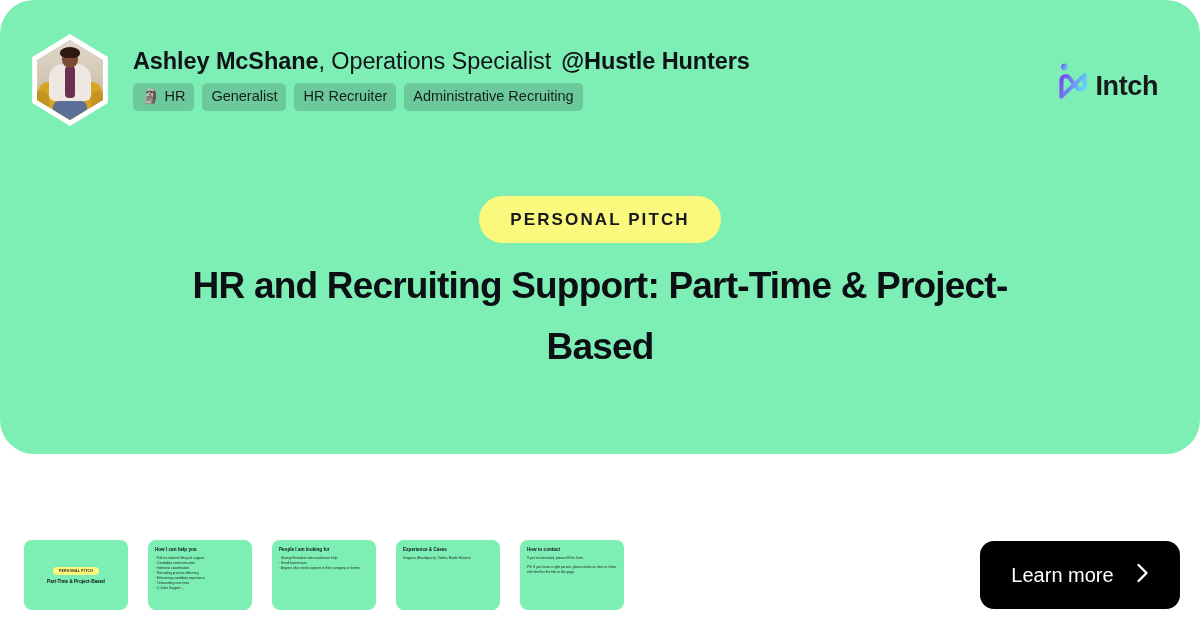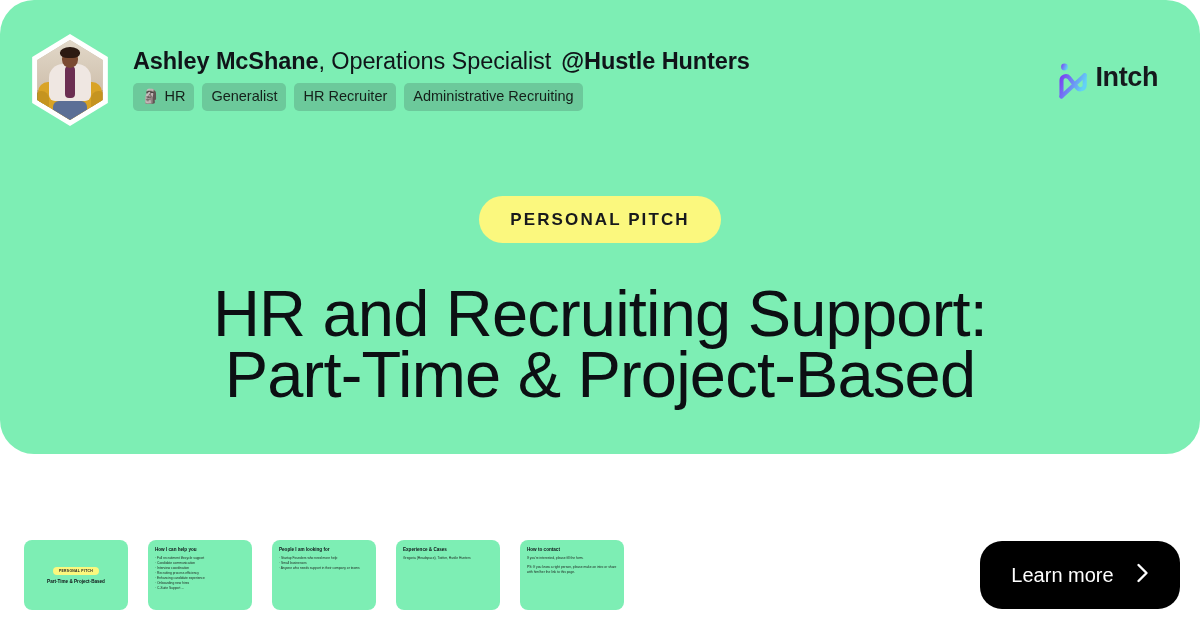--- a/index.html
+++ b/index.html
@@ -109,21 +109,21 @@
     gap: 5px;
   }
   .tag .emoji { font-size: 14px; }
 
   
   .brand {
     position: absolute;
     right: 42px;
     top: 62px;
     display: flex;
-    align-items: flex-start;
+    align-items: flex-end;
     gap: 9px;
   }
   .brand-mark { width: 30px; height: 40px; display: block; }
   .brand-name {
     font-size: 27px;
     font-weight: 700;
     color: #16191d;
     letter-spacing: -0.4px;
   }
 
@@ -139,24 +139,24 @@
     display: inline-block;
     background: #fbf87e;
     color: #17191c;
     font-size: 17px;
     font-weight: 700;
     letter-spacing: 2.1px;
     padding: 14px 31px 13px 31px;
     border-radius: 999px;
   }
   .headline {
-    margin-top: 40px;
-    font-size: 65px;
+    margin-top: 12px;
+    font-size: 37px;
     line-height: 61px;
-    font-weight: 400;
+    font-weight: 700;
     color: #0c0f13;
     letter-spacing: -0.8px;
     padding: 0 170px;
   }
 
   
   .thumbs {
     position: absolute;
     left: 24px;
     top: 540px;
@@ -222,21 +222,21 @@
 
   
   .learn-more {
     position: absolute;
     right: 20px;
     top: 541px;
     width: 200px;
     height: 68px;
     background: #000000;
     border: none;
-    border-radius: 22px;
+    border-radius: 14px;
     color: #ffffff;
     font-family: "Liberation Sans", sans-serif;
     font-size: 20px;
     display: flex;
     align-items: center;
     justify-content: center;
     gap: 22px;
     cursor: pointer;
   }
   .chev { width: 13px; height: 20px; }

